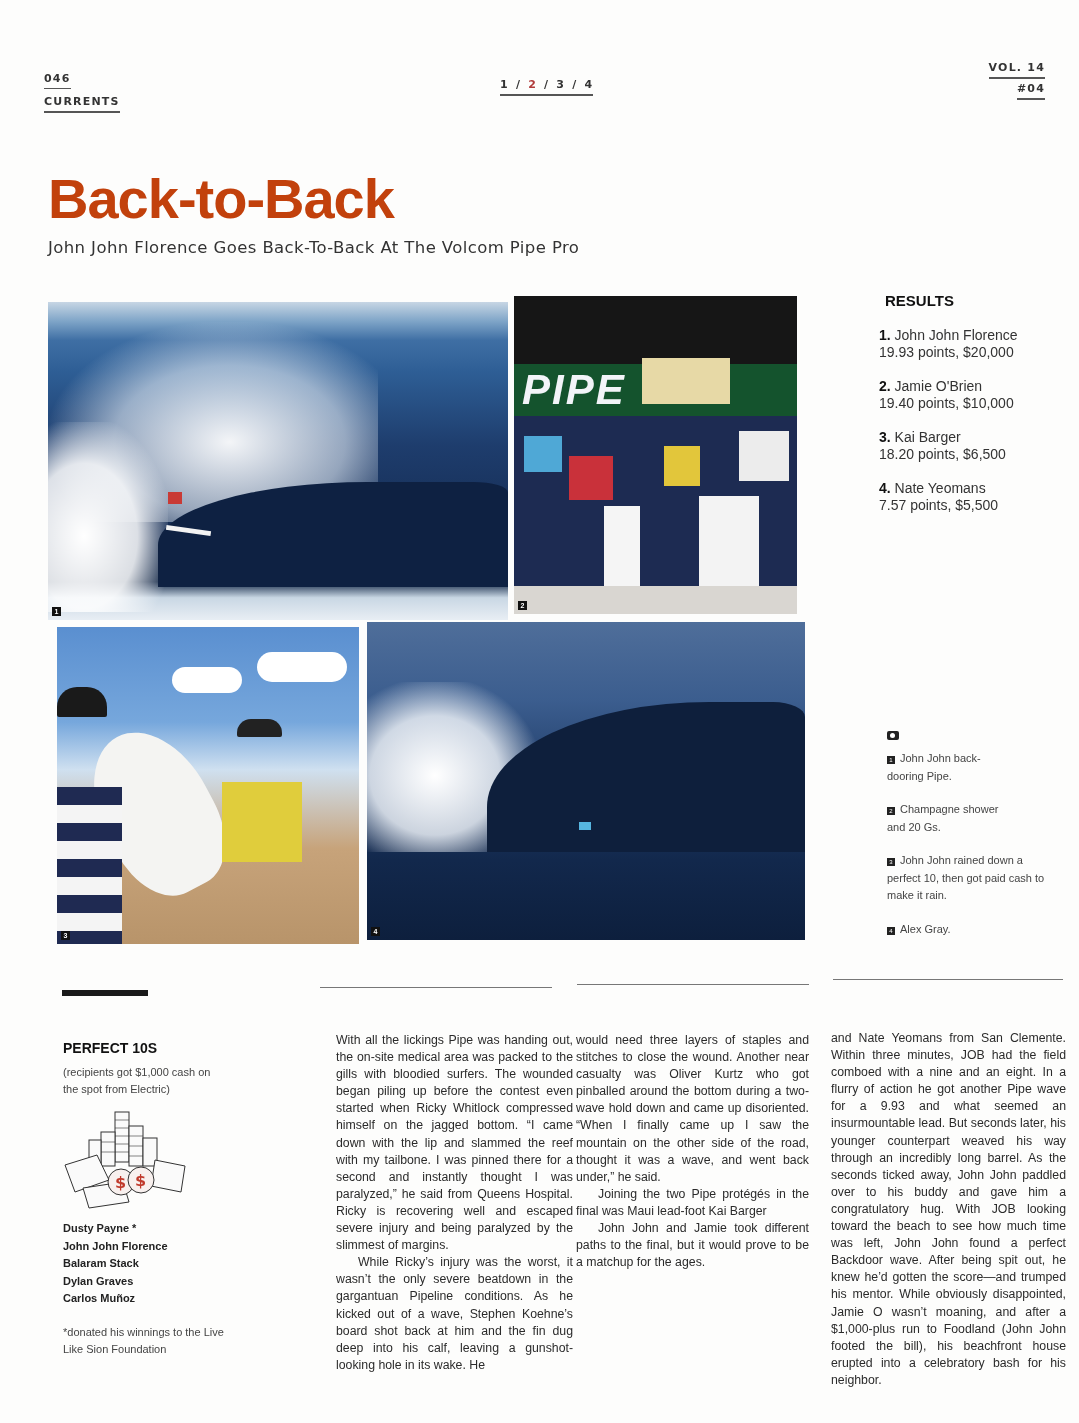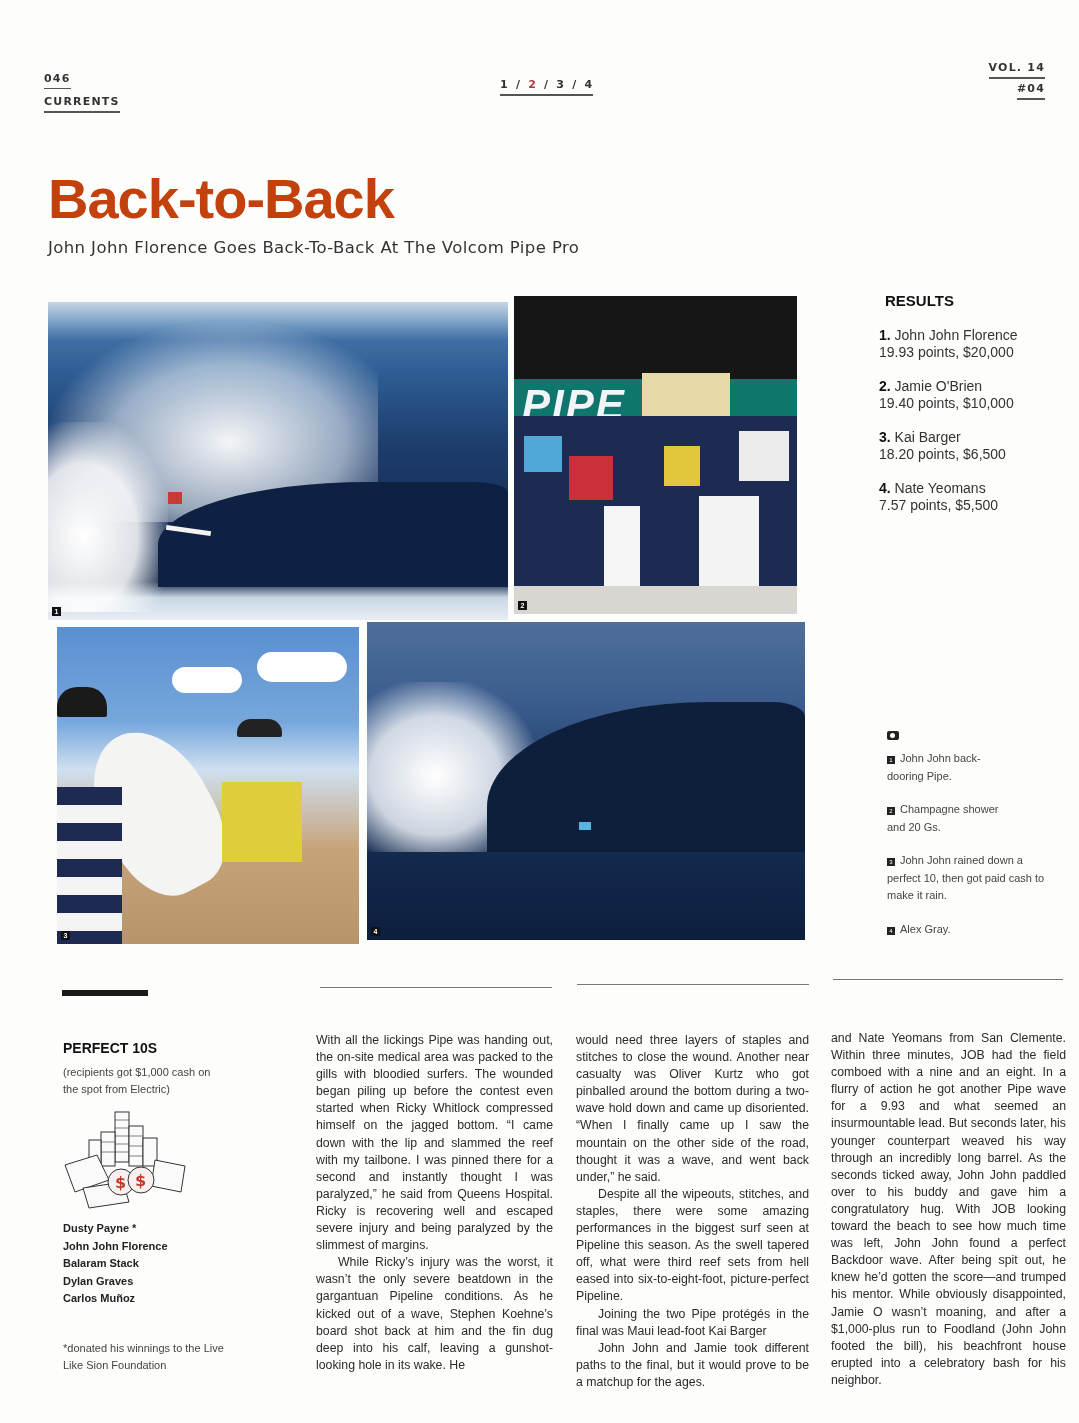--- a/index.html
+++ b/index.html
@@ -49,21 +49,21 @@
 <div class="photo" style="left:48px;top:302px;width:460px;height:318px;background:linear-gradient(180deg,#c7d6e4 0%,#7fa5c8 6%,#3f6fa4 12%,#2e5e95 22%,#1e3d6d 45%,#162e56 70%,#0f2444 88%,#c9d7e4 93%,#e8eef4 100%);">
   <div style="position:absolute;left:0;top:20px;width:330px;height:200px;background:radial-gradient(ellipse at 55% 60%,rgba(255,255,255,0.95),rgba(230,238,246,0.6) 45%,rgba(255,255,255,0) 72%);"></div>
   <div style="position:absolute;left:0;top:120px;width:120px;height:190px;background:radial-gradient(ellipse at 30% 60%,#ffffff,rgba(255,255,255,0.85) 45%,rgba(255,255,255,0) 75%);"></div>
   <div style="position:absolute;left:110px;top:180px;width:350px;height:105px;background:#0e2142;border-radius:60% 10% 0 0;"></div>
   <div style="position:absolute;left:120px;top:190px;width:14px;height:12px;background:#c93a35;"></div>
   <div style="position:absolute;left:118px;top:226px;width:45px;height:5px;background:#f3f3f3;transform:rotate(8deg);"></div>
   <div class="pnum">1</div>
 </div>
 
 <div class="photo" style="left:514px;top:296px;width:283px;height:318px;background:#161616;">
-  <div style="position:absolute;left:0;top:83px;width:283px;height:52px;background:#0f766e;">
+  <div style="position:absolute;left:0;top:68px;width:283px;height:52px;background:#14532d;">
     <div style="position:absolute;left:8px;top:4px;font-size:42px;font-weight:bold;color:#f2f4f8;font-style:italic;letter-spacing:2px;line-height:44px;">PIPE</div>
     <div style="position:absolute;left:128px;top:-6px;width:88px;height:46px;background:#e7d9a6;"></div>
   </div>
   <div style="position:absolute;left:0;top:120px;width:283px;height:170px;background:#1d2b52;"></div>
   <div style="position:absolute;left:10px;top:140px;width:38px;height:36px;background:#4fa8d6;"></div>
   <div style="position:absolute;left:55px;top:160px;width:44px;height:44px;background:#c9313a;"></div>
   <div style="position:absolute;left:150px;top:150px;width:36px;height:40px;background:#e2c63b;"></div>
   <div style="position:absolute;left:225px;top:135px;width:50px;height:50px;background:#ececec;"></div>
   <div style="position:absolute;left:90px;top:210px;width:36px;height:80px;background:#f5f5f5;"></div>
   <div style="position:absolute;left:185px;top:200px;width:60px;height:90px;background:#f3f3f3;"></div>
@@ -145,28 +145,27 @@
       <text x="72" y="76" font-size="16" fill="#c0392b" font-family="DejaVu Sans, sans-serif" font-weight="bold">$</text>
     </svg>
   </div>
   <div class="names">
     <div>Dusty Payne *</div>
     <div>John John Florence</div>
     <div>Balaram Stack</div>
     <div>Dylan Graves</div>
     <div>Carlos Muñoz</div>
   </div>
-  <div class="note" style="width:165px;margin-top:32px;">*donated his winnings to the Live Like Sion Foundation</div>
+  <div class="note" style="width:165px;margin-top:16px;">*donated his winnings to the Live Like Sion Foundation</div>
 </div>
 
-<div class="col" style="left:316px;top:1032px;width:237px;">
+<div class="col" style="left:336px;top:1032px;width:237px;">
   <p>With all the lickings Pipe was handing out, the on-site medical area was packed to the gills with bloodied surfers. The wounded began piling up before the contest even started when Ricky Whitlock compressed himself on the jagged bottom. “I came down with the lip and slammed the reef with my tailbone. I was pinned there for a second and instantly thought I was paralyzed,” he said from Queens Hospital. Ricky is recovering well and escaped severe injury and being paralyzed by the slimmest of margins.</p>
   <p class="ind">While Ricky’s injury was the worst, it wasn’t the only severe beatdown in the gargantuan Pipeline conditions. As he kicked out of a wave, Stephen Koehne’s board shot back at him and the fin dug deep into his calf, leaving a gunshot-looking hole in its wake. He</p>
 </div>
 <div class="col" style="left:576px;top:1032px;width:233px;">
   <p>would need three layers of staples and stitches to close the wound. Another near casualty was Oliver Kurtz who got pinballed around the bottom during a two-wave hold down and came up disoriented. “When I finally came up I saw the mountain on the other side of the road, thought it was a wave, and went back under,” he said.</p>
-  <p class="ind">Despite all the wipeouts, stitches, and staples, there were some amazing performances in the biggest surf seen at Pipeline this season. As the swell tapered off, what were third reef sets from hell eased into six-to-eight-foot, picture-perfect Pipeline.</p>
   <p class="ind">Joining the two Pipe protégés in the final was Maui lead-foot Kai Barger</p>
   <p class="ind">John John and Jamie took different paths to the final, but it would prove to be a matchup for the ages.</p>
 </div>
 <div class="col" style="left:831px;top:1030px;width:235px;">
   <p>and Nate Yeomans from San Clemente. Within three minutes, JOB had the field comboed with a nine and an eight. In a flurry of action he got another Pipe wave for a 9.93 and what seemed an insurmountable lead. But seconds later, his younger counterpart weaved his way through an incredibly long barrel. As the seconds ticked away, John John paddled over to his buddy and gave him a congratulatory hug. With JOB looking toward the beach to see how much time was left, John John found a perfect Backdoor wave. After being spit out, he knew he’d gotten the score—and trumped his mentor. While obviously disappointed, Jamie O wasn’t moaning, and after a $1,000-plus run to Foodland (John John footed the bill), his beachfront house erupted into a celebratory bash for his neighbor.</p>
 </div>
 
 </body></html>

